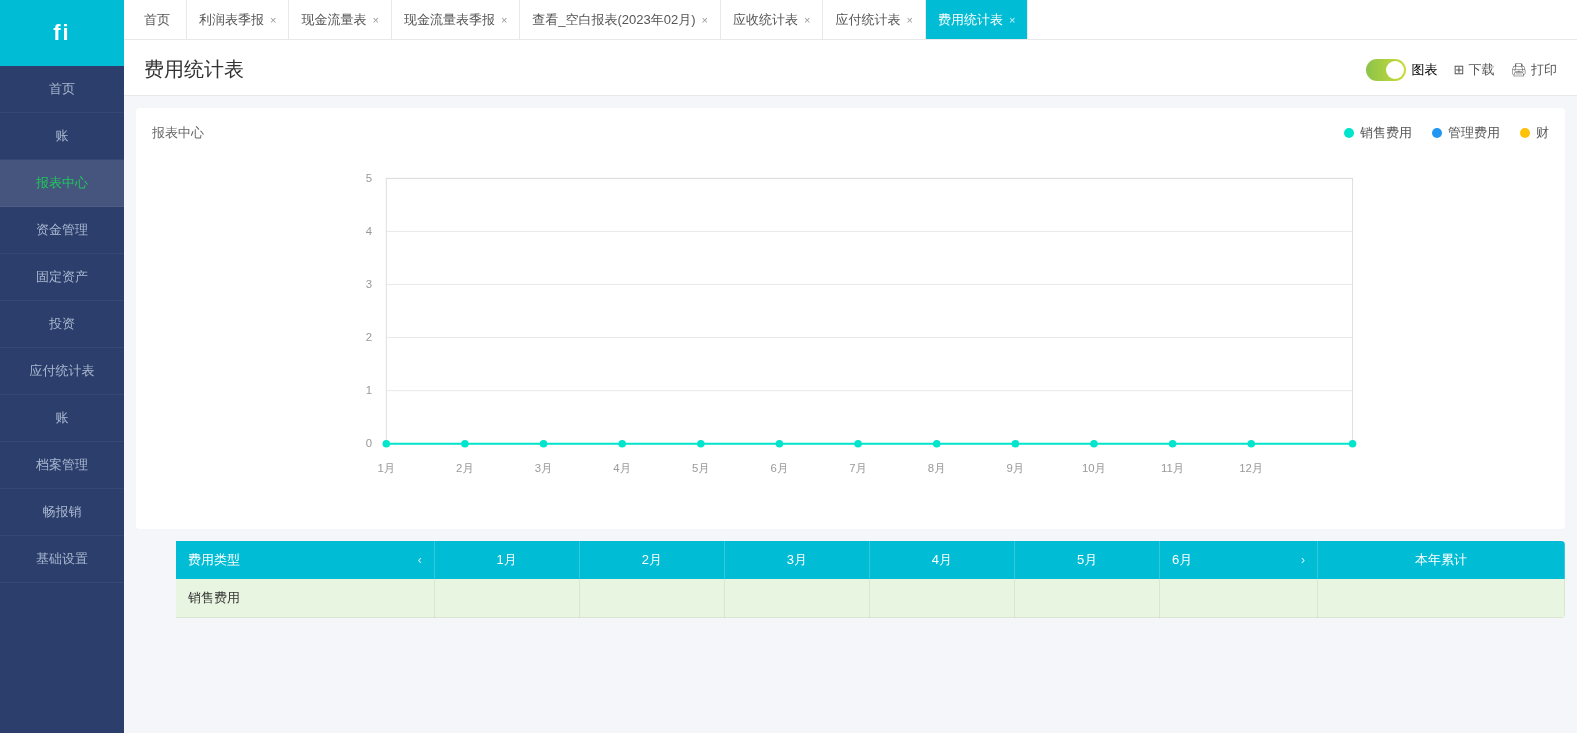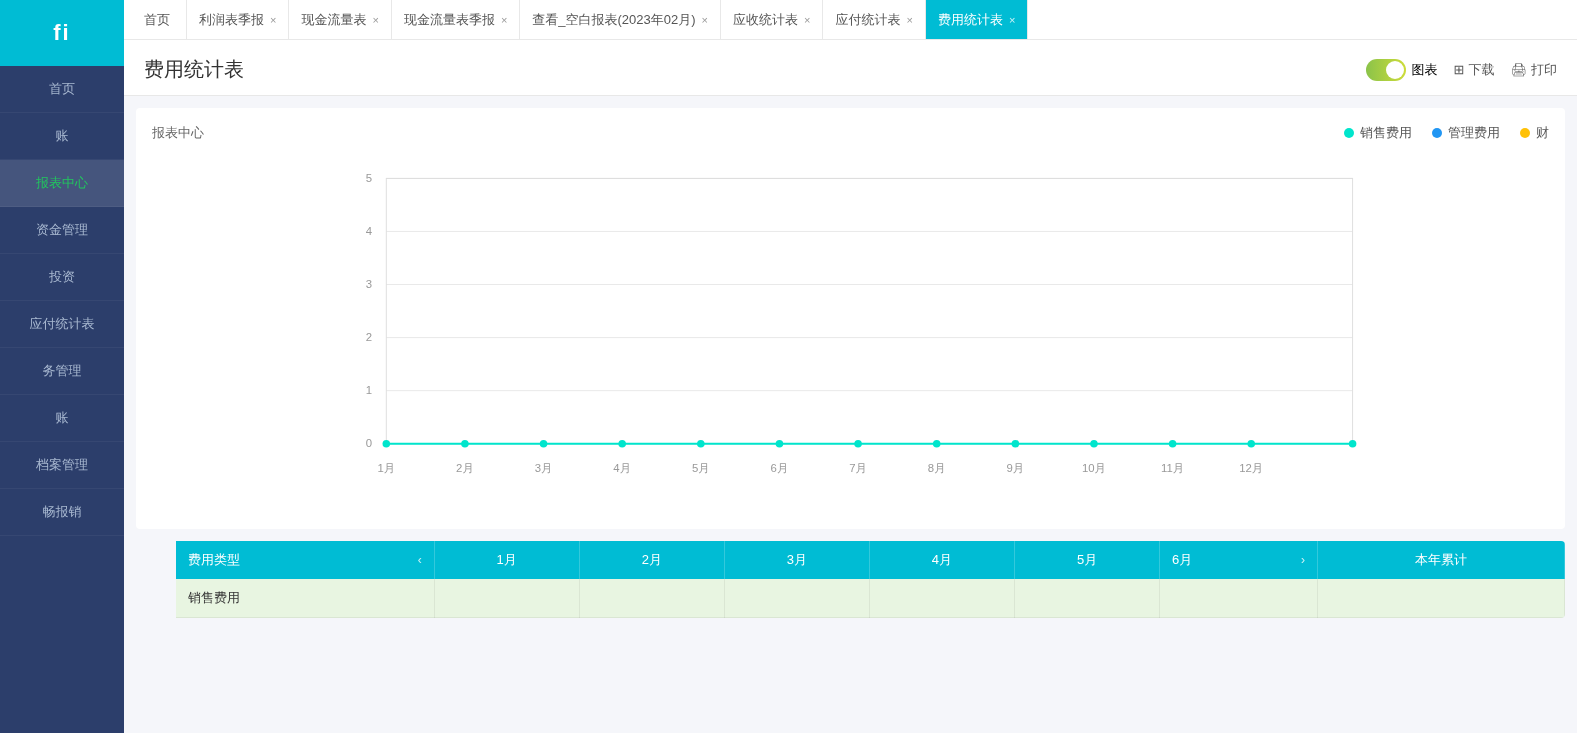--- a/index.html
+++ b/index.html
@@ -234,26 +234,27 @@
 <body>
 
 <div class="app-container">
 
   <div class="sidebar">
     <div class="sidebar-logo">fi</div>
     <div class="sidebar-item">首页</div>
     <div class="sidebar-item">账</div>
     <div class="sidebar-item active">报表中心</div>
     <div class="sidebar-item">资金管理</div>
+    <div class="sidebar-item">固定资产</div>
     <div class="sidebar-item">投资</div>
     <div class="sidebar-item">应付统计表</div>
-    <div class="sidebar-item">务管理</div>
     <div class="sidebar-item">账</div>
     <div class="sidebar-item">档案管理</div>
     <div class="sidebar-item">畅报销</div>
+    <div class="sidebar-item">基础设置</div>
   </div>
 
   <div class="main-content">
 
     <div class="tab-bar">
       <div class="tab tab-home">首页</div>
       <div class="tab">
         <span>利润表季报</span>
         <span class="close-btn">×</span>
       </div>

